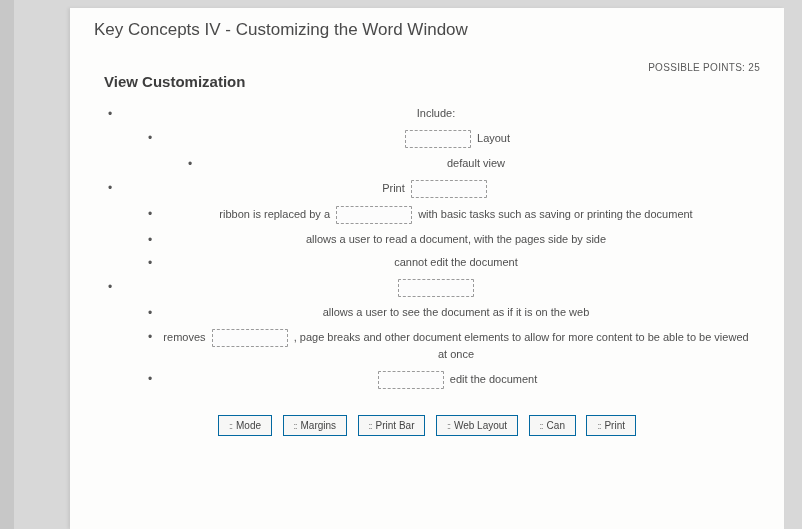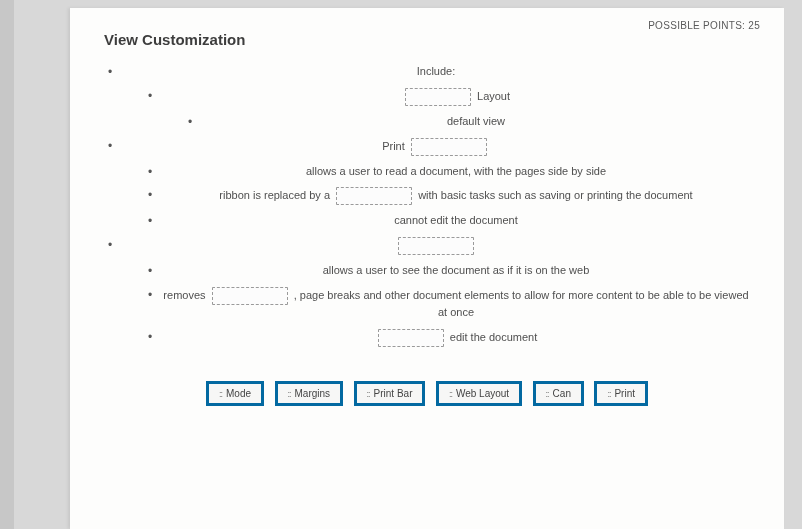--- a/index.html
+++ b/index.html
@@ -83,26 +83,26 @@
     }
     .txt {
       vertical-align: middle;
     }
     .word-bank {
       text-align: center;
       margin-top: 18px;
     }
     .bank-item {
       display: inline-block;
-      border: 3px solid #0369a1;
+      border: 1px solid #0369a1;
       background: #f7f7f6;
       padding: 4px 10px;
       font-size: 10px;
       color: #444;
-      margin: 16px 3px;
+      margin: 8px 3px;
       cursor: grab;
       white-space: nowrap;
     }
     .bank-item .grip {
       color: #777;
       margin-right: 4px;
       font-size: 9px;
       letter-spacing: -1px;
     }
     .vbar {
@@ -114,20 +114,21 @@
       background: #c7c7c7;
     }
   </style>
 </head>
 <body>
 
 <div class="vbar"></div>
 
 <div class="page-container">
 
+  <h1 class="page-title">Key Concepts IV - Customizing the Word Window</h1>
 
   <div class="points-row">POSSIBLE POINTS: 25</div>
 
   <div class="content-block">
 
     <h2 class="section-heading">View Customization</h2>
 
     <ul>
 
       <li>
@@ -143,26 +144,26 @@
             </ul>
           </li>
         </ul>
       </li>
 
       <li>
         <span class="txt">Print</span>
         <span class="drop-target wider"></span>
         <ul>
           <li>
-            <span class="txt">allows a user to read a document, with the pages side by side</span>
-          </li>
-          <li>
             <span class="txt">ribbon is replaced by a</span>
             <span class="drop-target wider"></span>
             <span class="txt">with basic tasks such as saving or printing the document</span>
+          </li>
+          <li>
+            <span class="txt">allows a user to read a document, with the pages side by side</span>
           </li>
           <li>
             <span class="txt">cannot edit the document</span>
           </li>
         </ul>
       </li>
 
       <li>
         <span class="drop-target wider"></span>
         <ul>

